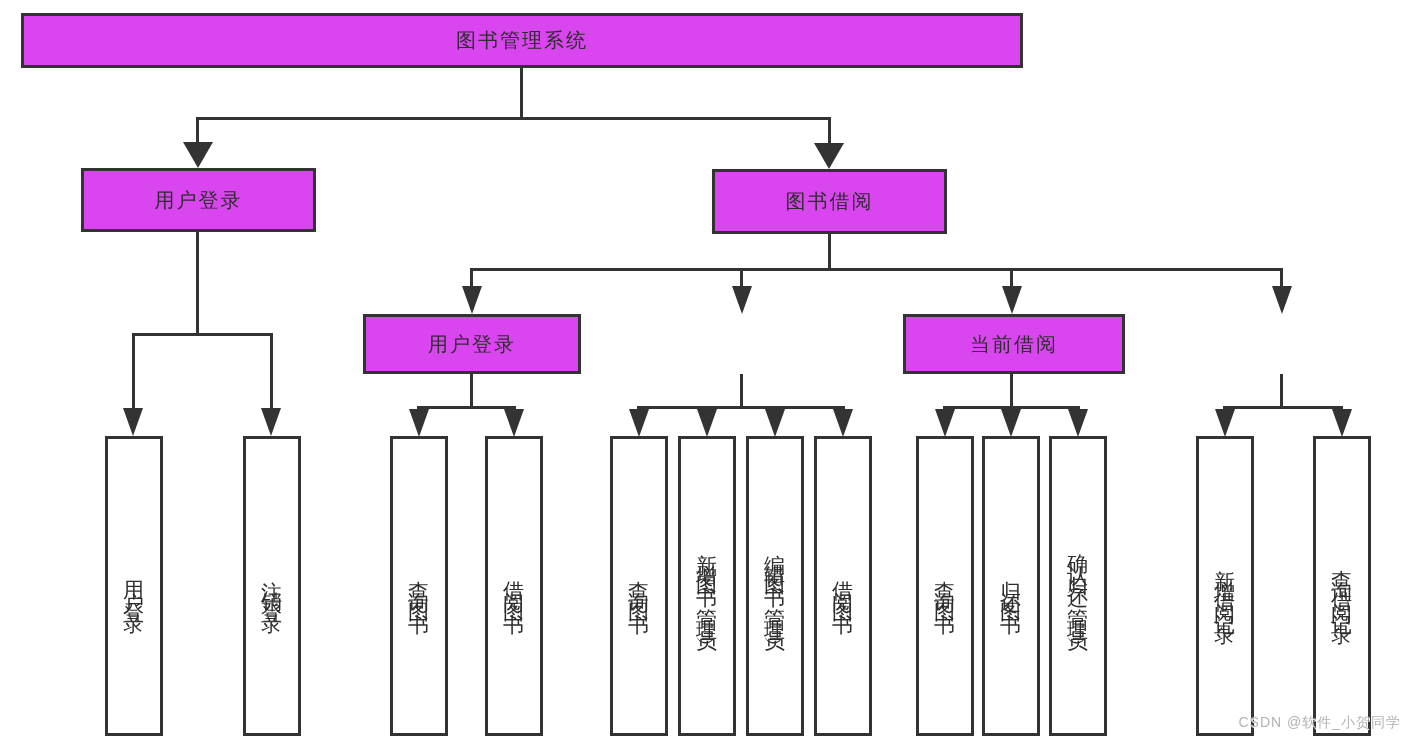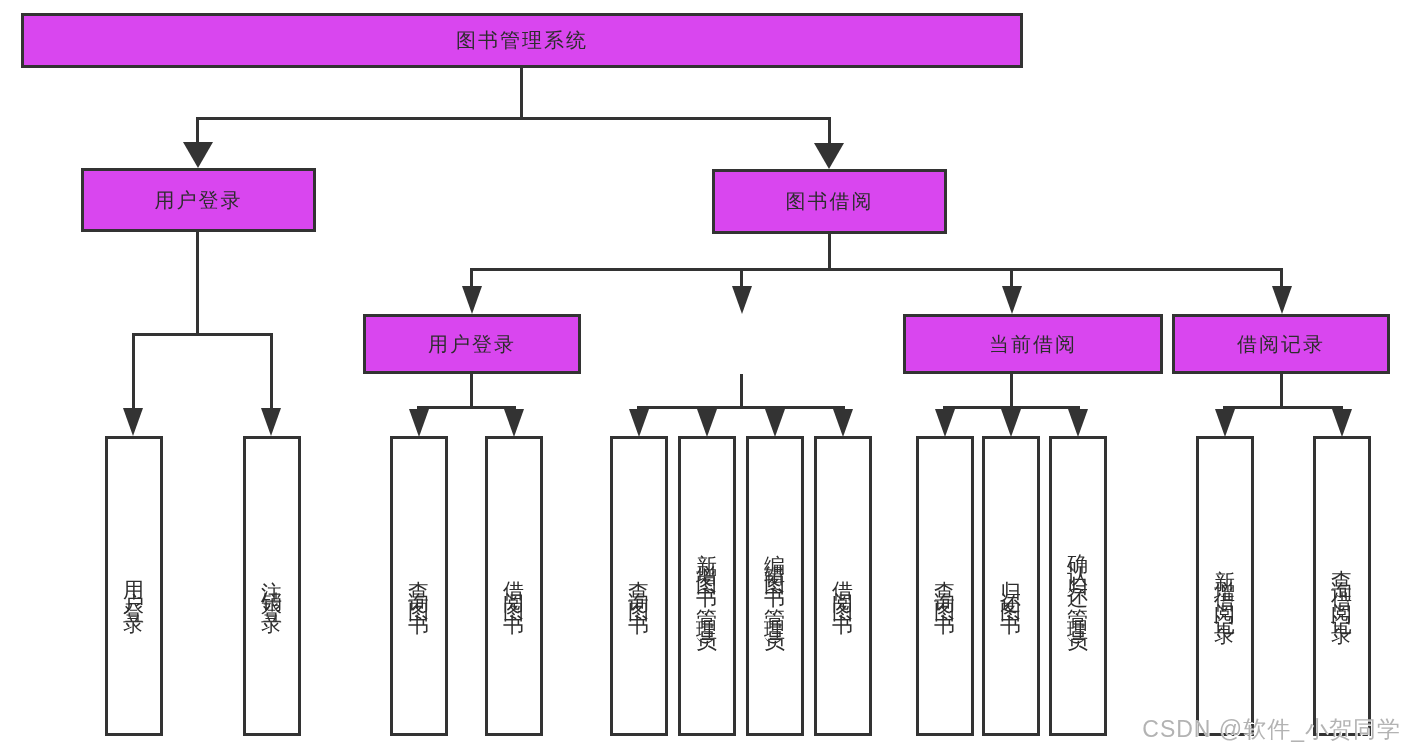--- a/index.html
+++ b/index.html
@@ -22,37 +22,36 @@
   .arrow{
     position:absolute;width:0;height:0;
     border-left:10px solid transparent;border-right:10px solid transparent;
     border-top:28px solid #333333;
   }
   .arrow.wide{
     border-left:15px solid transparent;border-right:15px solid transparent;
     border-top:26px solid #333333;
   }
   #watermark{
-    position:absolute;right:4px;top:714px;font-size:23px;color:#b3b3b3;
+    position:absolute;right:4px;top:714px;font-size:14px;color:#b3b3b3;
     text-shadow:1px 1px 0 #ffffff;letter-spacing:1px;
   }
 </style>
 </head>
 <body>
 
 <div id="canvas">
 
   <div class="box" style="left:21px;top:13px;width:1002px;height:55px;">图书管理系统</div>
 
   <div class="box" style="left:81px;top:168px;width:235px;height:64px;">用户登录</div>
   <div class="box" style="left:712px;top:169px;width:235px;height:65px;">图书借阅</div>
 
   <div class="box" style="left:363px;top:314px;width:218px;height:60px;">用户登录</div>
-  <div class="box" style="left:903px;top:314px;width:260px;height:60px;">当前借阅</div>
-  <div class="box" style="left:1172px;top:314px;width:218px;height:60px;">借阅记录</div>
+  <div class="box" style="left:903px;top:314px;width:222px;height:60px;">当前借阅</div>
 
   <div class="leaf" style="left:105px;top:436px;width:58px;height:300px;">用户登录</div>
   <div class="leaf" style="left:243px;top:436px;width:58px;height:300px;">注销登录</div>
 
   <div class="leaf" style="left:390px;top:436px;width:58px;height:300px;">查询图书</div>
   <div class="leaf" style="left:485px;top:436px;width:58px;height:300px;">借阅图书</div>
 
   <div class="leaf" style="left:610px;top:436px;width:58px;height:300px;">查询图书</div>
   <div class="leaf" style="left:678px;top:436px;width:58px;height:300px;">新增图书（管理员）</div>
   <div class="leaf" style="left:746px;top:436px;width:58px;height:300px;">编辑图书（管理员）</div>

